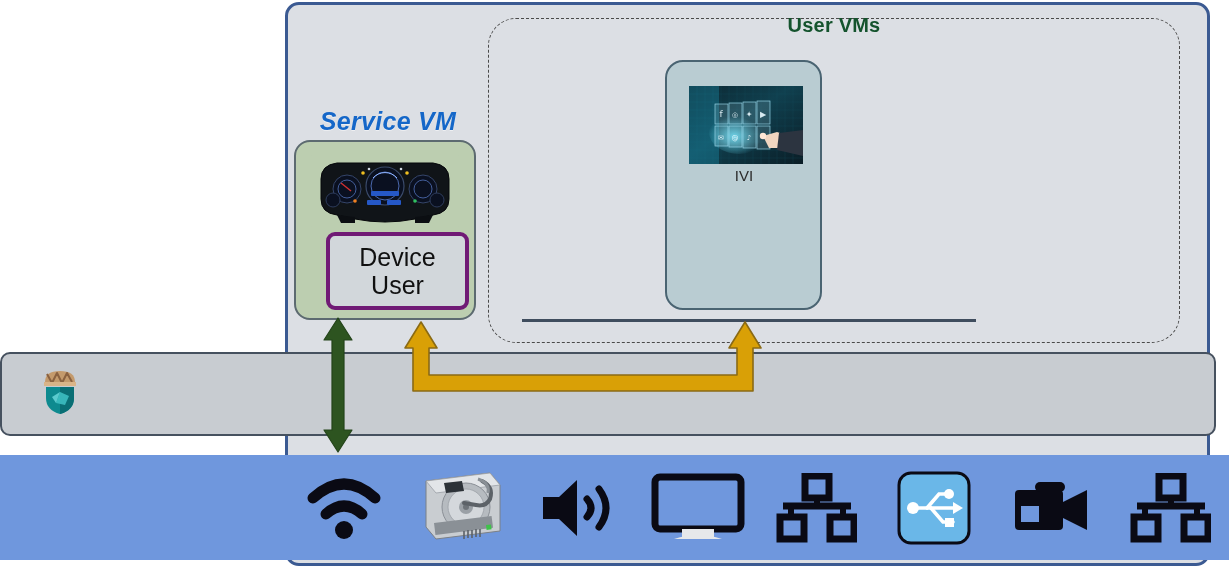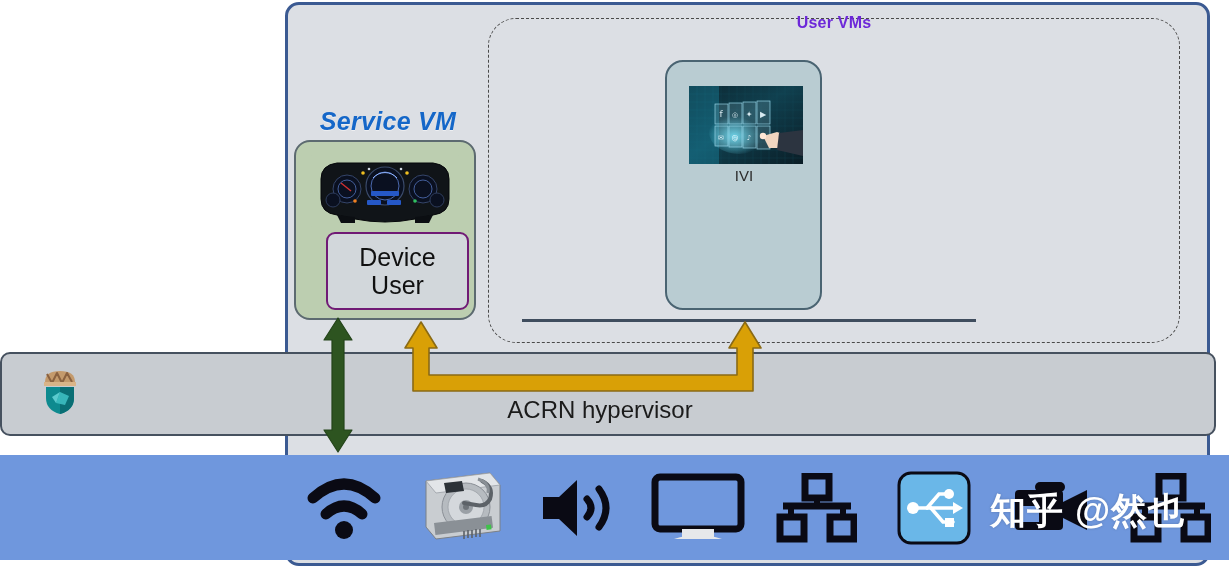--- a/index.html
+++ b/index.html
@@ -27,23 +27,23 @@
     position:absolute;
     left:488px;top:18px;width:692px;height:325px;
     border:1.5px dashed #4a4a4a;
     border-radius:28px;
     box-sizing:border-box;
   }
   .uservms-title{
     position:absolute;
     left:488px;top:14px;width:692px;
     text-align:center;
-    color:#6d28d9;
+    color:#14532d;
     font-weight:bold;
-    font-size:16px;
+    font-size:20px;
     letter-spacing:.2px;
   }
 
   
   .servicevm-title{
     position:absolute;
     left:298px;top:107px;width:180px;
     color:#1567c8;
     font-weight:bold;
     font-style:italic;
@@ -63,21 +63,21 @@
   .cluster-img{
     position:absolute;
     left:311px;top:153px;width:148px;height:76px;
     border-radius:3px;
     overflow:hidden;
   }
   .devmodel-box{
     position:absolute;
     left:326px;top:232px;width:143px;height:78px;
     background:#d2d7db;
-    border:2px solid #701a75;
+    border:4px solid #701a75;
     border-radius:9px;
     box-sizing:border-box;
     display:flex;flex-direction:column;
     align-items:center;justify-content:center;
     color:#101010;
     font-size:25px;
     line-height:1.12;
   }
 
   
@@ -263,21 +263,20 @@
     <svg width="44" height="48" viewBox="0 0 44 48">
       <path d="M7 14 Q7 3 22 3 Q37 3 37 14 L37 17 L7 17 Z" fill="#c49a6c"></path>
       <path d="M9 6 L14 15 L19 5 L24 15 L29 5 L34 14" fill="none" stroke="#8a6140" stroke-width="2" stroke-linejoin="round"></path>
       <rect x="6" y="14" width="32" height="4" fill="#d9b488"></rect>
       <path d="M8 19 L22 19 L36 19 L36 30 Q36 42 22 46 Q8 42 8 30 Z" fill="#0e8a8f"></path>
       <path d="M22 19 L36 19 L36 30 Q36 42 22 46 Z" fill="#0a6e74"></path>
       <path d="M22 24 L31 28 L27 37 L18 35 Z" fill="#3fc2c6" opacity="0.85"></path>
       <path d="M22 24 L14 29 L18 35 Z" fill="#6fdbdd" opacity="0.8"></path>
     </svg>
   </div>
-  <div class="hypervisor-label">ACRN hypervisor</div>
 
   <div class="arrow-layer">
     <svg width="1229" height="568" viewBox="0 0 1229 568">
 
       <g>
         <path d="M338 318 L352 340 L344 340 L344 430 L352 430 L338 452 L324 430 L332 430 L332 340 L324 340 Z" fill="#2d5420" stroke="#24441a" stroke-width="1.2" stroke-linejoin="round"></path>
       </g>
 
       <g>
         <path d="M421 322
@@ -378,15 +377,14 @@
         <path d="M42 25 L42 33" stroke="#0a0a14" stroke-width="6"></path>
         <path d="M8 33 L76 33" stroke="#0a0a14" stroke-width="7"></path>
         <path d="M16 33 L16 44M68 33 L68 44" stroke="#0a0a14" stroke-width="6"></path>
         <rect x="5" y="44" width="24" height="22" fill="none" stroke="#0a0a14" stroke-width="7"></rect>
         <rect x="55" y="44" width="24" height="22" fill="none" stroke="#0a0a14" stroke-width="7"></rect>
       </svg>
     </div>
 
   </div>
 
-  <div class="watermark">知乎 @然也</div>
 
 </div>
 
 </body></html>

